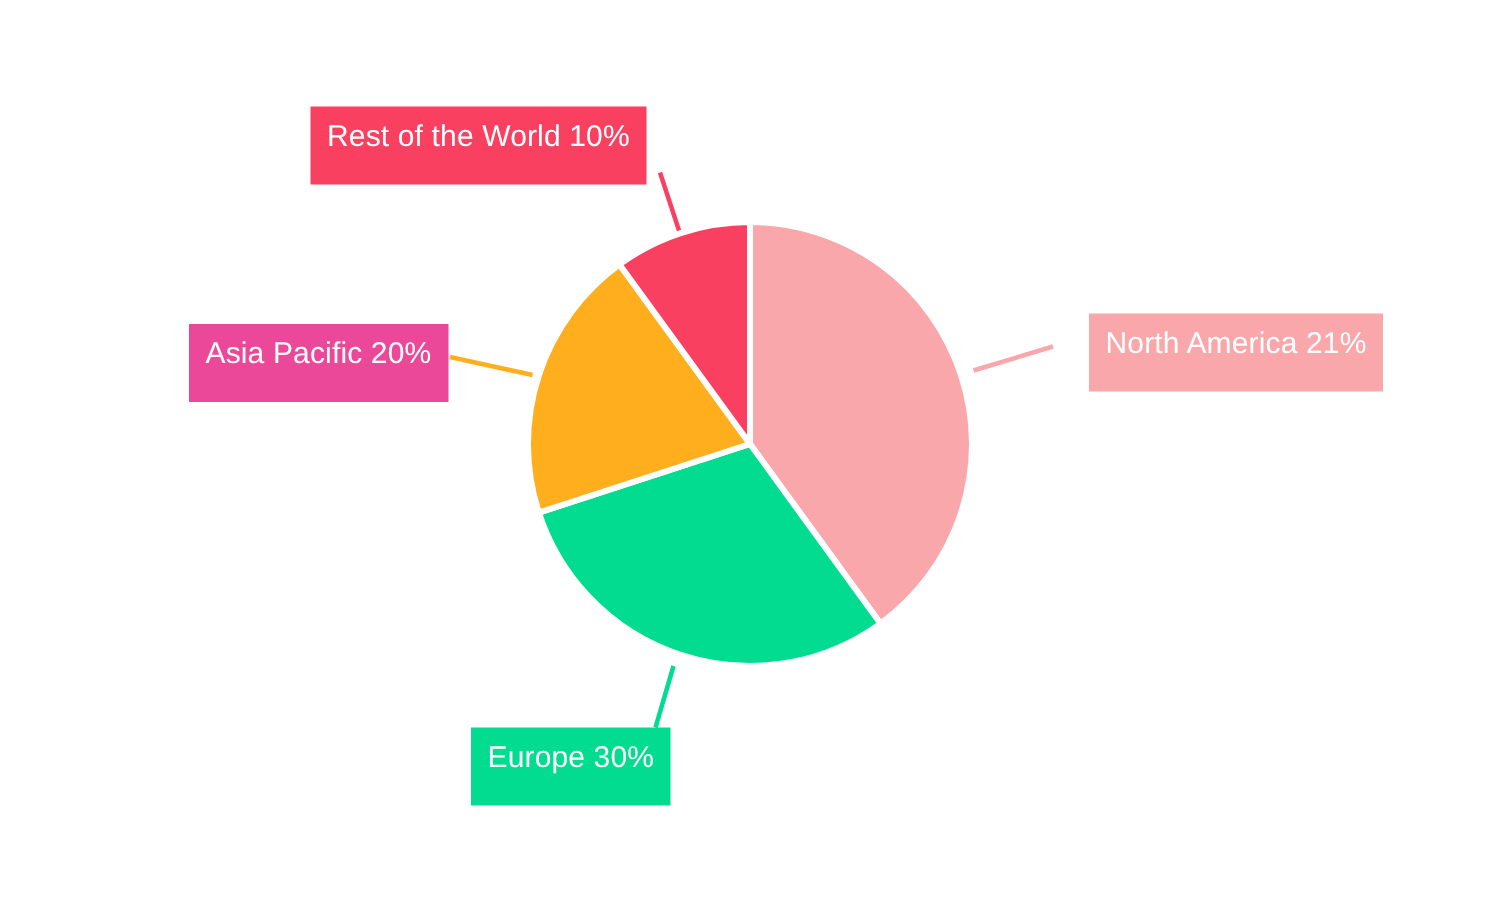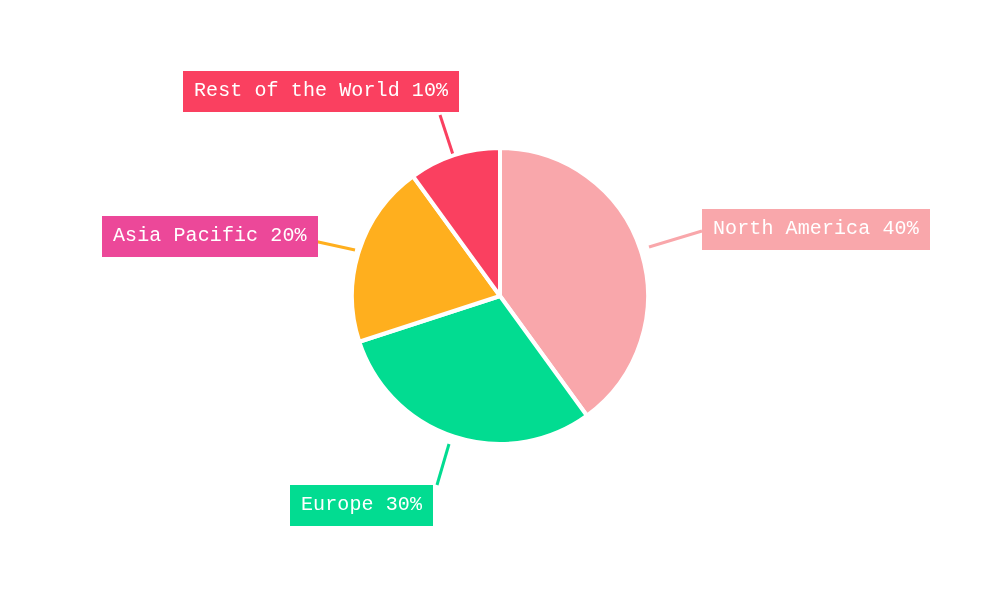--- a/index.html
+++ b/index.html
@@ -24,27 +24,28 @@
     position: absolute;
     left: 0;
     top: 0;
     width: 1000px;
     height: 600px;
     display: block;
   }
   .slice-label {
     position: absolute;
     color: #ffffff;
-    font-family: Liberation Mono, monospace;
+    font-family: Liberation Sans, sans-serif;
     font-size: 20px;
     line-height: 20px;
     white-space: nowrap;
-    padding: 10px 11px 11px 11px;
+    padding: 10px 11px 22px 11px;
     box-sizing: border-box;
     letter-spacing: 0.1px;
+    margin-left: 24px;
   }
 </style>
 </head>
 <body>
 
 <div id="chart-root" style="background: rgb(255, 255, 255);">
   <svg id="pie-svg" viewBox="0 0 1000 600" xmlns="http://www.w3.org/2000/svg">
     <g id="leader-lines">
         <path d="M 649 247 L 702 231" stroke="#F9A7AB" stroke-width="3" fill="none"></path>
         <path d="M 449 444 L 437 485" stroke="#02DC91" stroke-width="3" fill="none"></path>
@@ -52,18 +53,18 @@
         <path d="M 459 173 L 440 115" stroke="#FA4060" stroke-width="3" fill="none"></path>
       </g>
     <g id="pie-slices">
         <path d="M 500 296 L 500.00 148.00 A 148 148 0 0 1 586.99 415.73 Z" fill="#F9A7AB" stroke="#FFFFFF" stroke-width="4" stroke-linejoin="round"></path>
         <path d="M 500 296 L 586.99 415.73 A 148 148 0 0 1 359.24 341.73 Z" fill="#02DC91" stroke="#FFFFFF" stroke-width="4" stroke-linejoin="round"></path>
         <path d="M 500 296 L 359.24 341.73 A 148 148 0 0 1 413.01 176.27 Z" fill="#FFAF1E" stroke="#FFFFFF" stroke-width="4" stroke-linejoin="round"></path>
         <path d="M 500 296 L 413.01 176.27 A 148 148 0 0 1 500.00 148.00 Z" fill="#FA4060" stroke="#FFFFFF" stroke-width="4" stroke-linejoin="round"></path>
       </g>
   </svg>
   <div id="labels-layer">
-      <div class="slice-label" style="left: 702px; top: 209px; background: rgb(249, 167, 171); color: rgb(255, 255, 255);">North America 40%</div>
+      <div class="slice-label" style="left: 702px; top: 209px; background: rgb(249, 167, 171); color: rgb(255, 255, 255);">North America 21%</div>
       <div class="slice-label" style="left: 290px; top: 485px; background: rgb(2, 220, 145); color: rgb(255, 255, 255);">Europe 30%</div>
       <div class="slice-label" style="left: 102px; top: 216px; background: #ec4899; color: rgb(255, 255, 255);">Asia Pacific 20%</div>
       <div class="slice-label" style="left: 183px; top: 71px; background: rgb(250, 64, 96); color: rgb(255, 255, 255);">Rest of the World 10%</div>
     </div>
 </div>
 
 </body></html>

